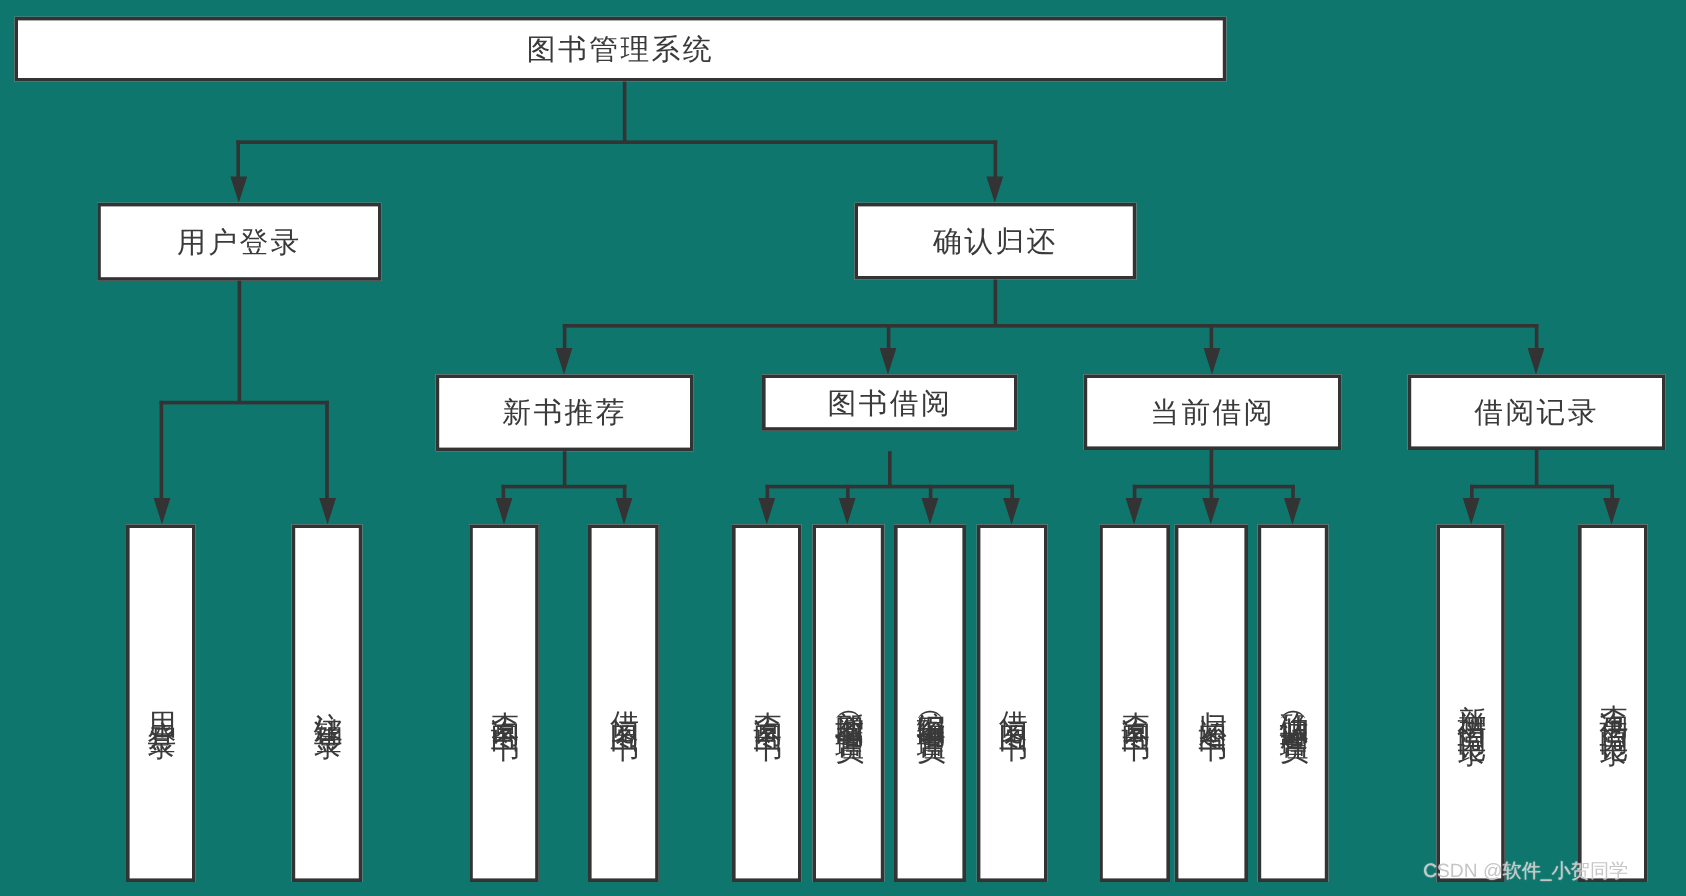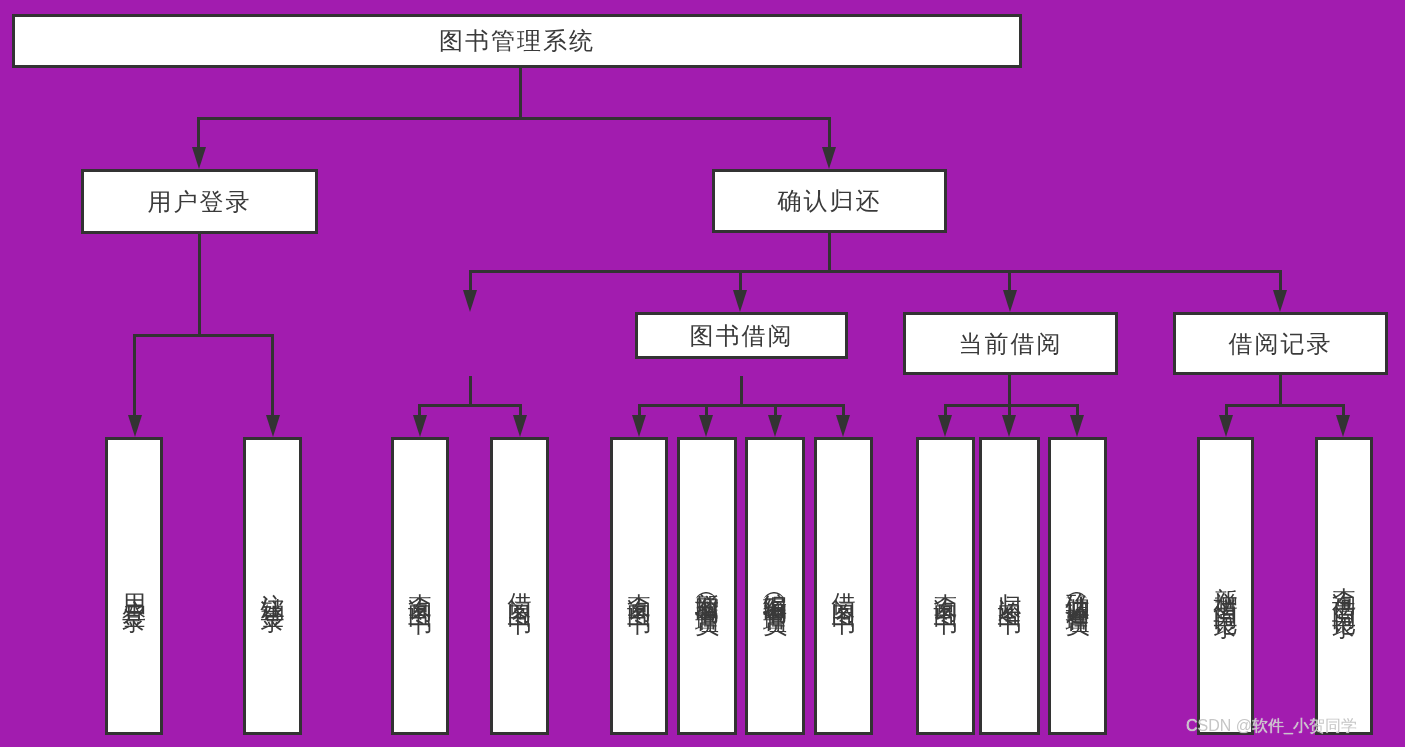--- a/index.html
+++ b/index.html
@@ -1,19 +1,19 @@
 <!DOCTYPE html>
 <html><head>
 <meta charset="utf-8">
 <style>
   html,body{margin:0;padding:0;background:#ffffff;}
   #canvas{
     position:relative;
     width:1405px;height:747px;
-    background:#a21caf;
+    background:#0f766e;
     font-family:"Liberation Sans","DejaVu Sans",sans-serif;
     color:#3a3a3a;
     overflow:hidden;
   }
   .node{
     position:absolute;
     background:#ffffff;
     border:3px solid #333333;
     box-sizing:border-box;
     display:flex;
@@ -88,20 +88,23 @@
   <div class="ln" style="left:469px;top:270px;width:813px;height:3px;"></div>
   <div class="ln" style="left:469px;top:270px;width:3px;height:22px;"></div>
   <div class="arw" style="left:463px;top:290px;"></div>
   <div class="ln" style="left:739px;top:270px;width:3px;height:22px;"></div>
   <div class="arw" style="left:733px;top:290px;"></div>
   <div class="ln" style="left:1008px;top:270px;width:3px;height:22px;"></div>
   <div class="arw" style="left:1003px;top:290px;"></div>
   <div class="ln" style="left:1279px;top:270px;width:3px;height:22px;"></div>
   <div class="arw" style="left:1273px;top:290px;"></div>
 
+  <div class="node" style="left:363px;top:312px;width:215px;height:64px;">
+    <span>新书推荐</span>
+  </div>
   <div class="node" style="left:635px;top:312px;width:213px;height:47px;">
     <span>图书借阅</span>
   </div>
   <div class="node" style="left:1173px;top:312px;width:215px;height:63px;">
     <span>借阅记录</span>
   </div>
   <div class="node" style="left:903px;top:312px;width:215px;height:63px;">
     <span>当前借阅</span>
   </div>
 

